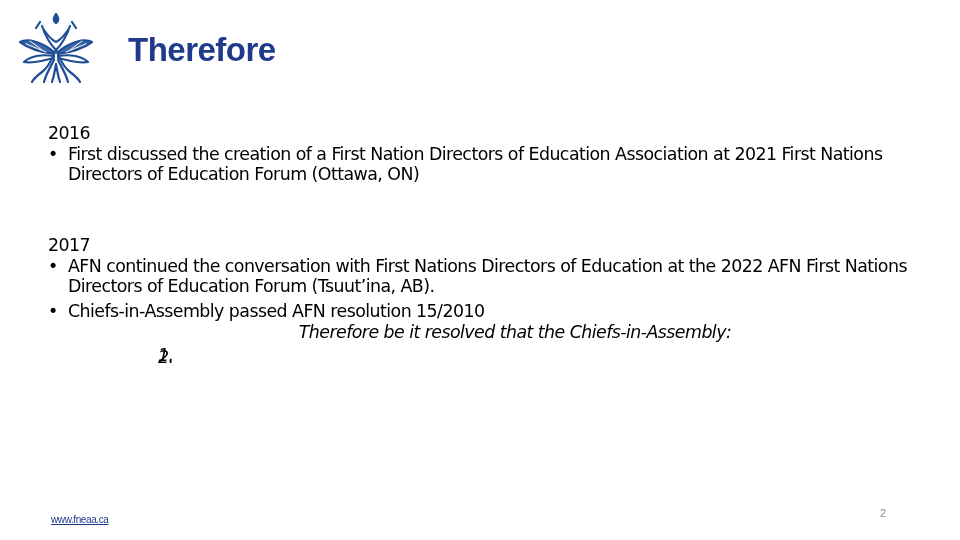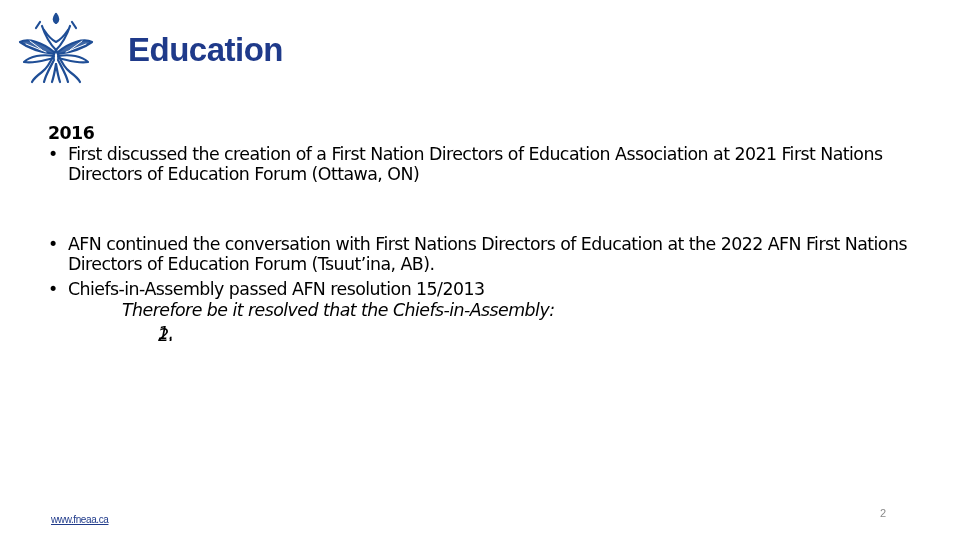--- a/index.html
+++ b/index.html
@@ -38,21 +38,21 @@
       position: absolute;
       left: 48px;
       top: 122px;
       width: 860px;
       font-family: "DejaVu Sans", sans-serif;
       font-size: 17.4px;
       letter-spacing: -0.55px;
       line-height: 20px;
     }
     .year {
-      font-weight: bold;
+      font-weight: normal;
       margin: 0;
       height: 22px;
       line-height: 22px;
     }
     .bullet {
       position: relative;
       padding-left: 20px;
       margin: 0;
     }
     .bullet .dot {
@@ -63,20 +63,21 @@
     .gap-2016 { height: 50px; }
     .gap-bullet { height: 5px; }
     .resolution {
       font-style: italic;
       margin: 0;
     }
     .res-intro {
       padding-left: 74px;
       margin-top: 1px;
       margin-bottom: 3px;
+      text-align: center;
     }
     .res-item {
       position: relative;
       padding-left: 150px;
       margin-bottom: 5px;
       width: 680px;
     }
     .res-item .num {
       position: absolute;
       left: 110px;
@@ -129,43 +130,44 @@
       <path d="M44 42 C40 50 38 58 30 64 C26 67 22 70 20 74"></path>
       <path d="M44 42 C48 50 50 58 58 64 C62 67 66 70 68 74"></path>
       <path d="M42 52 C38 60 34 66 32 74"></path>
       <path d="M46 52 C50 60 54 66 56 74"></path>
       <path d="M44 56 C43 62 42 68 40 74"></path>
       <path d="M44 56 C45 62 46 68 48 74"></path>
     </g>
   </svg>
 </div>
 
-<h1 class="title">Education</h1>
+<h1 class="title">Therefore</h1>
 
 <div class="content">
 
   <div>
     <p class="year">2016</p>
     <div class="bullet">
       <span class="dot">•</span>
       <span>First discussed the creation of a First Nation Directors of Education Association at 2021 First Nations Directors of Education Forum (Ottawa, ON)</span>
     </div>
   </div>
 
   <div class="gap-2016"></div>
 
   <div>
+    <p class="year">2017</p>
     <div class="bullet">
       <span class="dot">•</span>
       <span>AFN continued the conversation with First Nations Directors of Education at the 2022 AFN First Nations Directors of Education Forum (Tsuut’ina, AB).</span>
     </div>
     <div class="gap-bullet"></div>
     <div class="bullet">
       <span class="dot">•</span>
-      <span>Chiefs-in-Assembly passed AFN resolution 15/2013</span>
+      <span>Chiefs-in-Assembly passed AFN resolution 15/2010</span>
     </div>
 
     <div class="resolution">
       <p class="resolution res-intro">Therefore be it resolved that the Chiefs-in-Assembly:</p>
       <div class="res-item">
         <span class="num">1.</span>
       </div>
       <div class="res-item">
         <span class="num">2.</span>
       </div>

